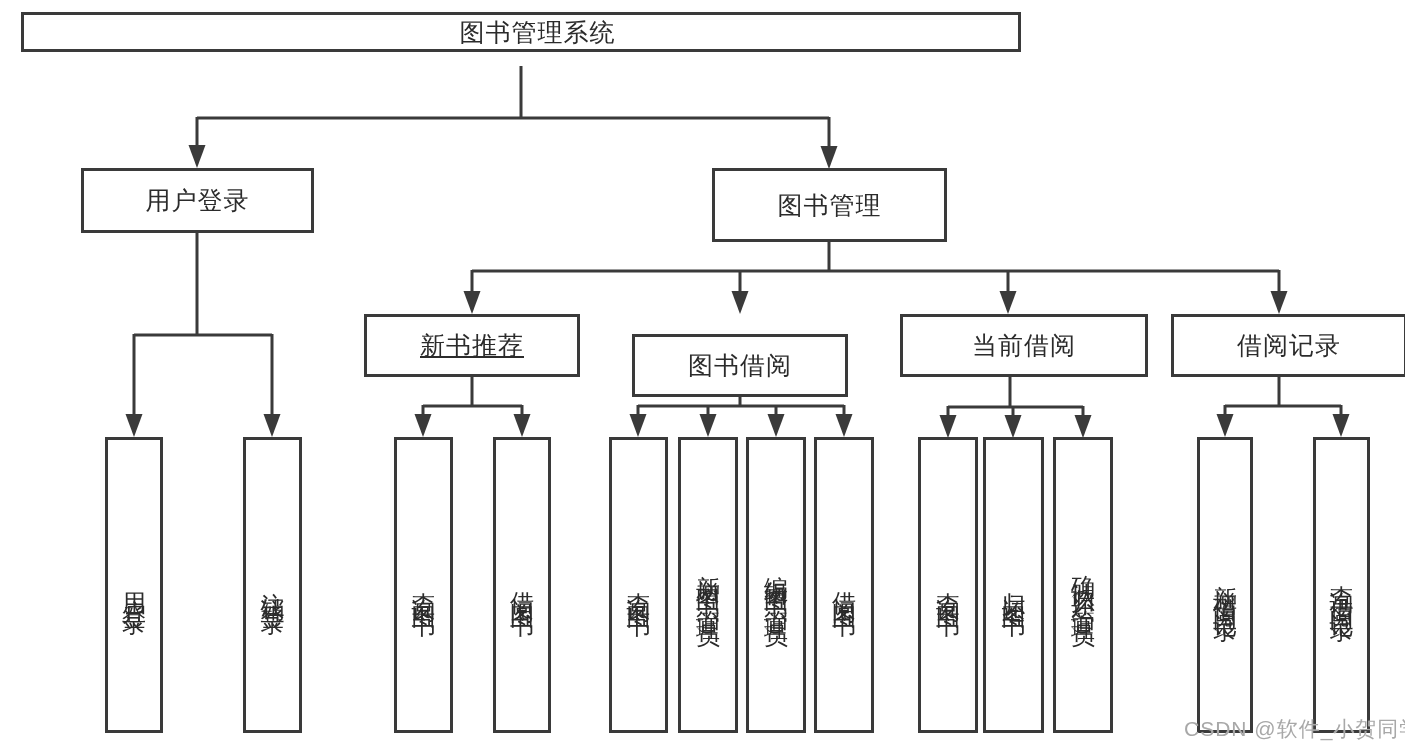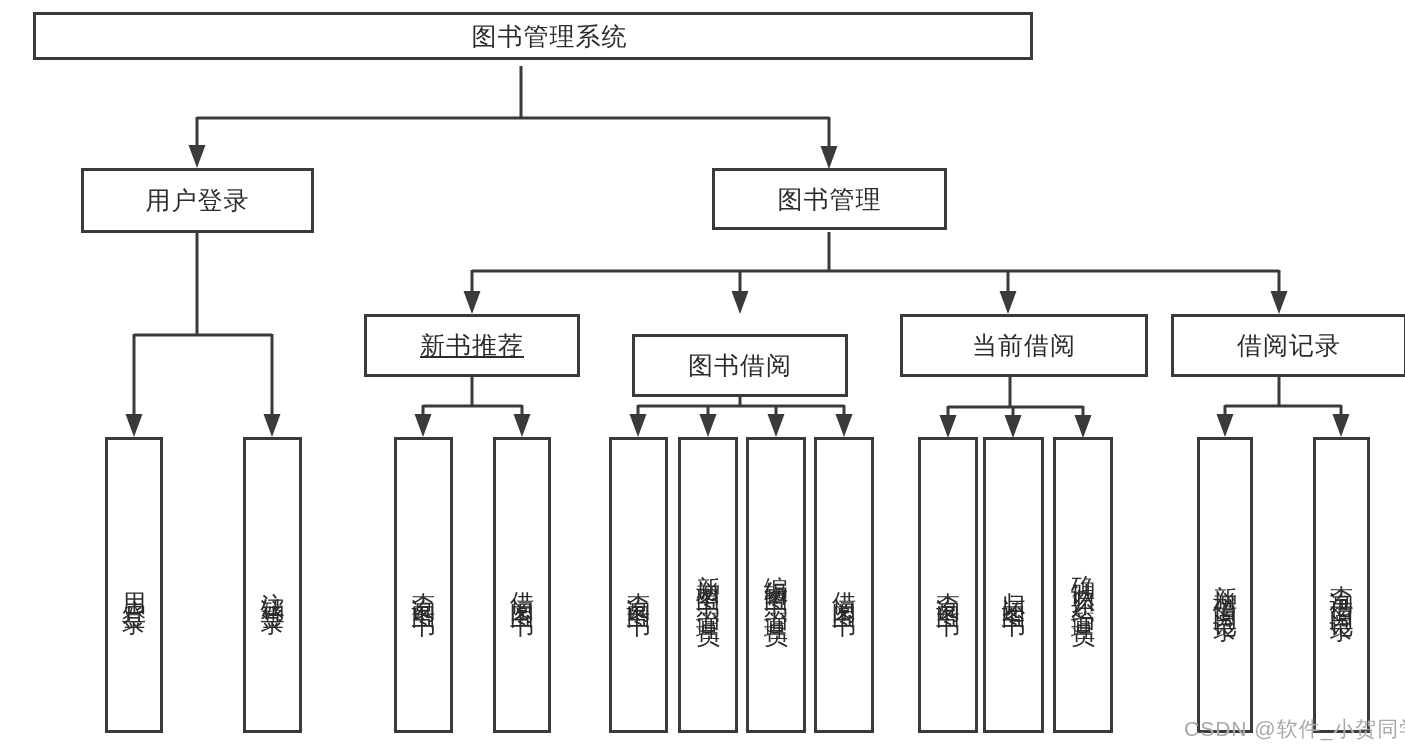--- a/index.html
+++ b/index.html
@@ -35,23 +35,23 @@
   }
   .vbox{
     font-size:24px;
     letter-spacing:7px;
     writing-mode:vertical-rl;
     text-orientation:mixed;
     line-height:1;
     padding-top:4px;
   }
   
-  .b-root{left:33px;top:12px;width:1000px;height:48px;padding-left:33px;}
+  .b-root{left:21px;top:12px;width:1000px;height:40px;padding-left:33px;}
   .b-l2a {left:81px;top:168px;width:233px;height:65px;}
-  .b-l2b {left:712px;top:168px;width:235px;height:62px;}
+  .b-l2b {left:712px;top:168px;width:235px;height:74px;}
   .b-l3a {left:364px;top:314px;width:216px;height:63px;text-decoration:underline;}
   .b-l3b {left:632px;top:314px;width:216px;height:63px;margin-top:20px;}
   .b-l3c {left:900px;top:314px;width:248px;height:63px;}
   .b-l3d {left:1171px;top:314px;width:236px;height:63px;}
   .leaf  {top:437px;height:296px;}
   .b-g1a{left:105px;width:58px;}
   .b-g1b{left:243px;width:59px;}
   .b-g2a{left:394px;width:59px;}
   .b-g2b{left:493px;width:58px;}
   .b-g3a{left:609px;width:59px;}

